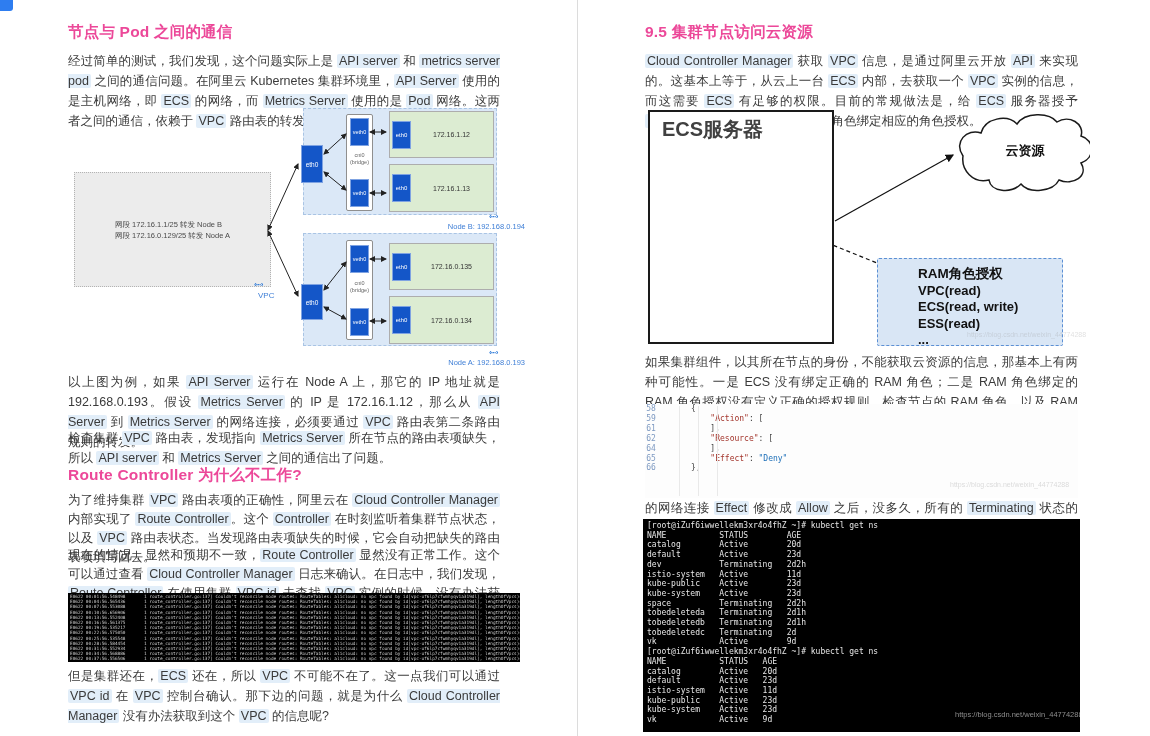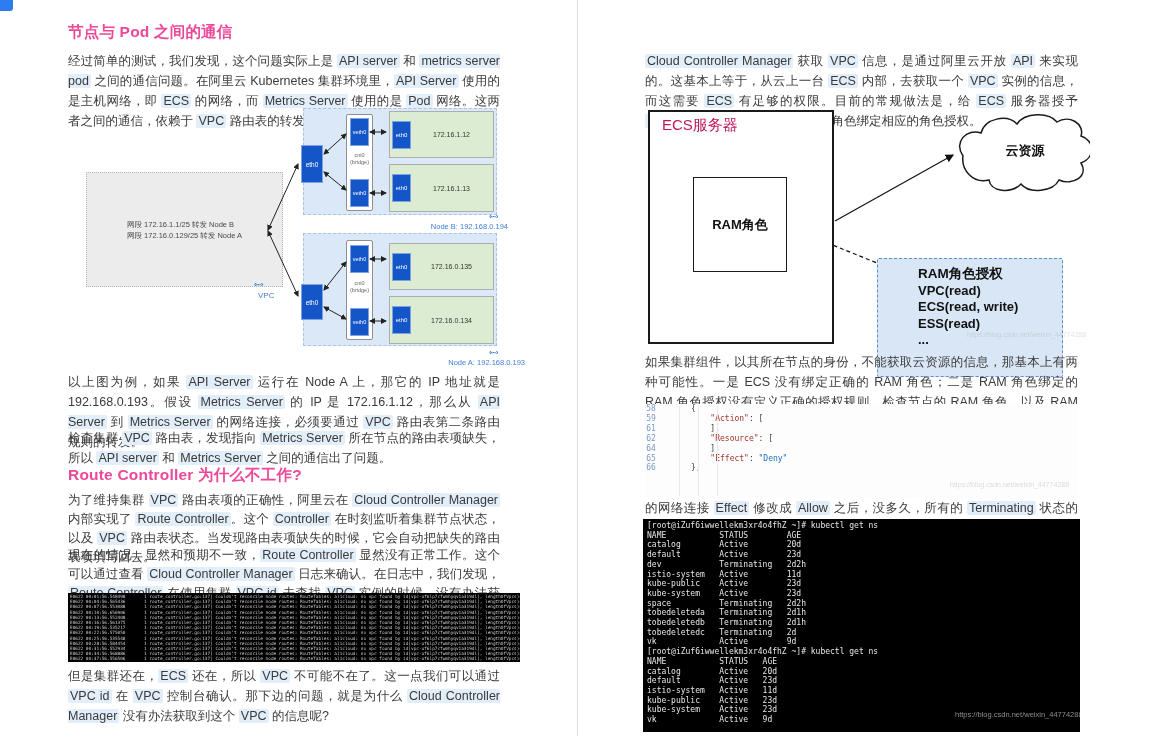--- a/index.html
+++ b/index.html
@@ -21,21 +21,21 @@
   .bridge{position:absolute;background:#fff;border:1px solid #8f8f8f;border-radius:2px}
   .bridge-lbl{position:absolute;font-size:5.5px;color:#666;text-align:center;line-height:7px}
   .pod{position:absolute;background:#dcecd2;border:1px solid #adadad}
   .podip{position:absolute;left:24px;right:4px;top:0;bottom:0;display:flex;align-items:center;justify-content:center;font-size:7px;color:#333}
   .neticon{position:absolute;color:#2f7bd9;font-size:8px;font-weight:bold;letter-spacing:-1px}
   .nodelbl{position:absolute;font-size:7.5px;color:#3f7fd6}
   .vpclbl{position:absolute;font-size:8px;color:#3f7fd6}
   
   .ecsbox{position:absolute;border:2px solid #1a1a1a;background:#fff}
   .rambox{position:absolute;border:1.5px solid #1a1a1a;background:#fff;display:flex;align-items:center;justify-content:center;font-size:13px;font-weight:bold;color:#111}
-  .ecslbl{position:absolute;font-size:15px;font-weight:normal;color:#be185d}
+  .ecslbl{position:absolute;font-size:20px;font-weight:bold;color:#404040}
   .cloudlbl{position:absolute;font-size:13px;font-weight:bold;color:#111;text-align:center}
   .authbox{position:absolute;background:#d9e6f5;border:1.5px dashed #5b8fd4;border-radius:2px;padding:7px 8px 0 40px}
   .authbox .t{font-size:13.5px;font-weight:bold;color:#111;line-height:16.5px}
   .authbox .l{font-size:13px;font-weight:bold;color:#111;line-height:16.5px}
   
   .logbox{background:#000;overflow:hidden;padding:1px 2px}
   .logbox pre{font-family:"DejaVu Sans Mono",monospace;font-size:4.4px;line-height:5.2px;color:#cfcfcf;white-space:pre}
   .term{background:#000;padding:2px 4px;overflow:hidden}
   .term pre{font-family:"DejaVu Sans Mono",monospace;font-size:8px;line-height:9.7px;color:#e6e6e6;white-space:pre}
   .code-block{font-family:"DejaVu Sans Mono",monospace;font-size:8px;line-height:9.9px;background:#fdfdfd;position:absolute}
@@ -55,21 +55,21 @@
 <div class="divider"></div>
 
 <div class="page" id="pageL">
 
   <div class="abs hd" style="left:68px;top:22px">节点与 Pod 之间的通信</div>
 
   <div class="abs para" style="left:68px;top:51px;width:432px"><span>经过简单的测试，我们发现，这个问题实际上是 </span><span class="icode">API server</span><span> 和 </span><span class="icode">metrics server pod</span><span> 之间的通信问题。在阿里云 Kubernetes 集群环境里，</span><span class="icode">API Server</span><span> 使用的是主机网络，即 </span><span class="icode">ECS</span><span> 的网络，而 </span><span class="icode">Metrics Server</span><span> 使用的是 </span><span class="icode">Pod</span><span> 网络。这两者之间的通信，依赖于 </span><span class="icode">VPC</span><span> 路由表的转发。</span></div>
 
   <div class="abs" style="left:62px;top:106px;width:468px;height:266px">
 
-    <div class="routebox abs" style="left:24px;top:66px;width:197px;height:115px">
+    <div class="routebox abs" style="left:12px;top:66px;width:197px;height:115px">
       <pre>网段 172.16.1.1/25 转发 Node B
 网段 172.16.0.129/25 转发 Node A</pre>
     </div>
     <div class="neticon" style="left:192px;top:174px">‹···›</div>
     <div class="vpclbl" style="left:196px;top:185px">VPC</div>
 
     <div class="nodebox abs" style="left:241px;top:2px;width:194px;height:107px">
       <div class="nic" style="left:-3px;top:36px;width:22px;height:38px;font-size:6.5px">eth0</div>
       <div class="bridge" style="left:42px;top:5px;width:27px;height:97px"></div>
       <div class="nic" style="left:46px;top:9px;width:19px;height:28px;font-size:5.5px">veth0</div>
@@ -81,21 +81,21 @@
       <div class="pod" style="left:85px;top:2px;width:105px;height:47px">
         <div class="nic" style="left:2px;top:9px;width:19px;height:28px">eth0</div>
         <div class="podip">172.16.1.12</div>
       </div>
       <div class="pod" style="left:85px;top:55px;width:105px;height:48px">
         <div class="nic" style="left:2px;top:9px;width:19px;height:28px">eth0</div>
         <div class="podip">172.16.1.13</div>
       </div>
     </div>
     <div class="neticon" style="left:427px;top:106px">‹···›</div>
-    <div class="nodelbl" style="right:22px;top:116px">Node B: 192.168.0.194</div>
+    <div class="nodelbl" style="right:5px;top:116px">Node B: 192.168.0.194</div>
 
     <div class="nodebox abs" style="left:241px;top:127px;width:194px;height:113px">
       <div class="nic" style="left:-3px;top:50px;width:22px;height:36px;font-size:6.5px">eth0</div>
       <div class="bridge" style="left:42px;top:6px;width:27px;height:100px"></div>
       <div class="nic" style="left:46px;top:11px;width:19px;height:28px;font-size:5.5px">veth0</div>
       <div class="bridge-lbl" style="left:42px;top:46px;width:27px">
           <div>cni0</div>
           <div>(bridge)</div>
         </div>
       <div class="nic" style="left:46px;top:74px;width:19px;height:28px;font-size:5.5px">veth0</div>
@@ -157,39 +157,39 @@
 E0622 00:31:56.552934       1 route_controller.go:137] Couldn't reconcile node routes: RouteTables: alicloud: no vpc found by id[vpc-uf6lp7cfwmhyqv1a319dl], lengthOfVpcs)=0
 E0622 00:34:56.568886       1 route_controller.go:137] Couldn't reconcile node routes: RouteTables: alicloud: no vpc found by id[vpc-uf6lp7cfwmhyqv1a319dl], lengthOfVpcs)=0
 E0622 00:37:56.556506       1 route_controller.go:137] Couldn't reconcile node routes: RouteTables: alicloud: no vpc found by id[vpc-uf6lp7cfwmhyqv1a319dl], lengthOfVpcs)=0</pre>
   </div>
 
   <div class="abs para" style="left:68px;top:666px;width:432px"><span>但是集群还在，</span><span class="icode">ECS</span><span> 还在，所以 </span><span class="icode">VPC</span><span> 不可能不在了。这一点我们可以通过 </span><span class="icode">VPC id</span><span> 在 </span><span class="icode">VPC</span><span> 控制台确认。那下边的问题，就是为什么 </span><span class="icode">Cloud Controller Manager</span><span> 没有办法获取到这个 </span><span class="icode">VPC</span><span> 的信息呢?</span></div>
 </div>
 
 <div class="page" id="pageR">
 
+  <div class="abs hd" style="left:68px;top:22px">9.5 集群节点访问云资源</div>
 
   <div class="abs para" style="left:68px;top:51px;width:433px"><span class="icode">Cloud Controller Manager</span><span> 获取 </span><span class="icode">VPC</span><span> 信息，是通过阿里云开放 </span><span class="icode">API</span><span> 来实现的。这基本上等于，从云上一台 </span><span class="icode">ECS</span><span> 内部，去获取一个 </span><span class="icode">VPC</span><span> 实例的信息，而这需要 </span><span class="icode">ECS</span><span> 有足够的权限。目前的常规做法是，给 </span><span class="icode">ECS</span><span> 服务器授予 </span><span class="icode">RAM</span><span> 角色，同时给对应的 </span><span class="icode">RAM</span><span> 角色绑定相应的角色授权。</span></div>
 
   <div class="abs" style="left:68px;top:106px;width:445px;height:244px">
     <svg width="445" height="244" style="position:absolute;left:0;top:0;pointer-events:none">
       <defs>
         <marker id="ah2" markerWidth="7" markerHeight="7" refX="6" refY="3.5" orient="auto">
             <path d="M0,0 L7,3.5 L0,7 Z" fill="#111"></path>
           </marker>
       </defs>
       <path d="M 318 50 C 308 36 322 22 336 27 C 340 12 362 8 372 18 C 380 6 404 6 412 16 C 424 8 440 18 436 30 C 450 34 450 52 436 57 C 444 70 428 80 414 74 C 408 86 384 88 376 78 C 366 88 346 86 344 74 C 328 78 316 64 318 50 Z" fill="#fff" stroke="#1a1a1a" stroke-width="1.5"></path>
       <line x1="190" y1="115" x2="308" y2="49" stroke="#111" stroke-width="1.2" marker-end="url(#ah2)"></line>
       <line x1="143" y1="121" x2="232" y2="157" stroke="#111" stroke-width="1.2" stroke-dasharray="4 3"></line>
     </svg>
     <div class="ecsbox" style="left:3px;top:4px;width:186px;height:234px"></div>
     <div class="ecslbl" style="left:17px;top:10px">ECS服务器</div>
-    <div class="rambox" style="left:48px;top:71px;width:94px;height:95px">RAM角色</div>
     <div class="cloudlbl" style="left:340px;top:36px;width:80px">云资源</div>
-    <div class="authbox" style="left:232px;top:152px;width:186px;height:119px">
+    <div class="authbox" style="left:232px;top:152px;width:186px;height:88px">
       <div class="t">RAM角色授权</div>
       <div class="l">VPC(read)</div>
       <div class="l">ECS(read, write)</div>
       <div class="l">ESS(read)</div>
       <div class="l">...</div>
     </div>
     <div class="wm" style="left:322px;top:225px;opacity:.3">https://blog.csdn.net/weixin_44774288</div>
   </div>
 
   <div class="abs para" style="left:68px;top:352px;width:433px">如果集群组件，以其所在节点的身份，不能获取云资源的信息，那基本上有两种可能性。一是 ECS 没有绑定正确的 RAM 角色；二是 RAM 角色绑定的 RAM 角色授权没有定义正确的授权规则。检查节点的 RAM 角色，以及 RAM 角色所管理的授权，我们发现，针对 vpc 的授权策略被改掉了。</div>

